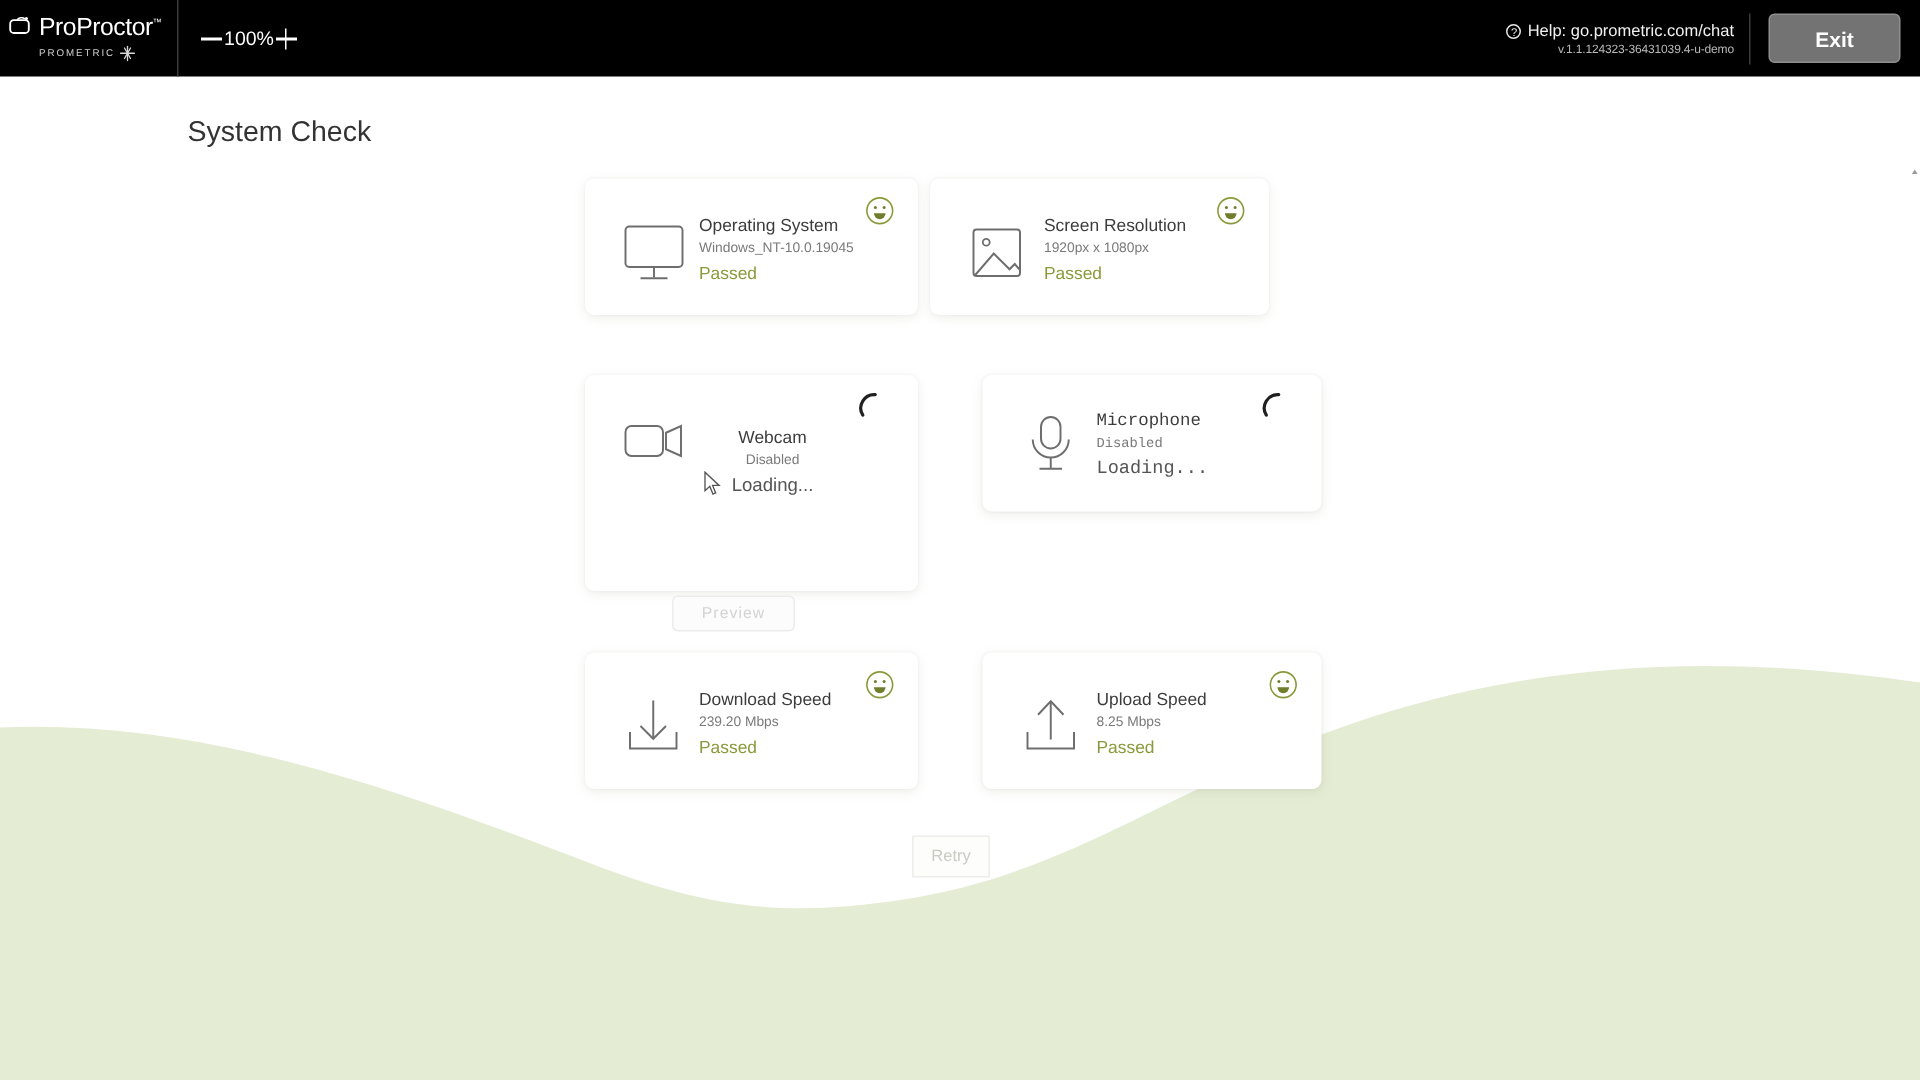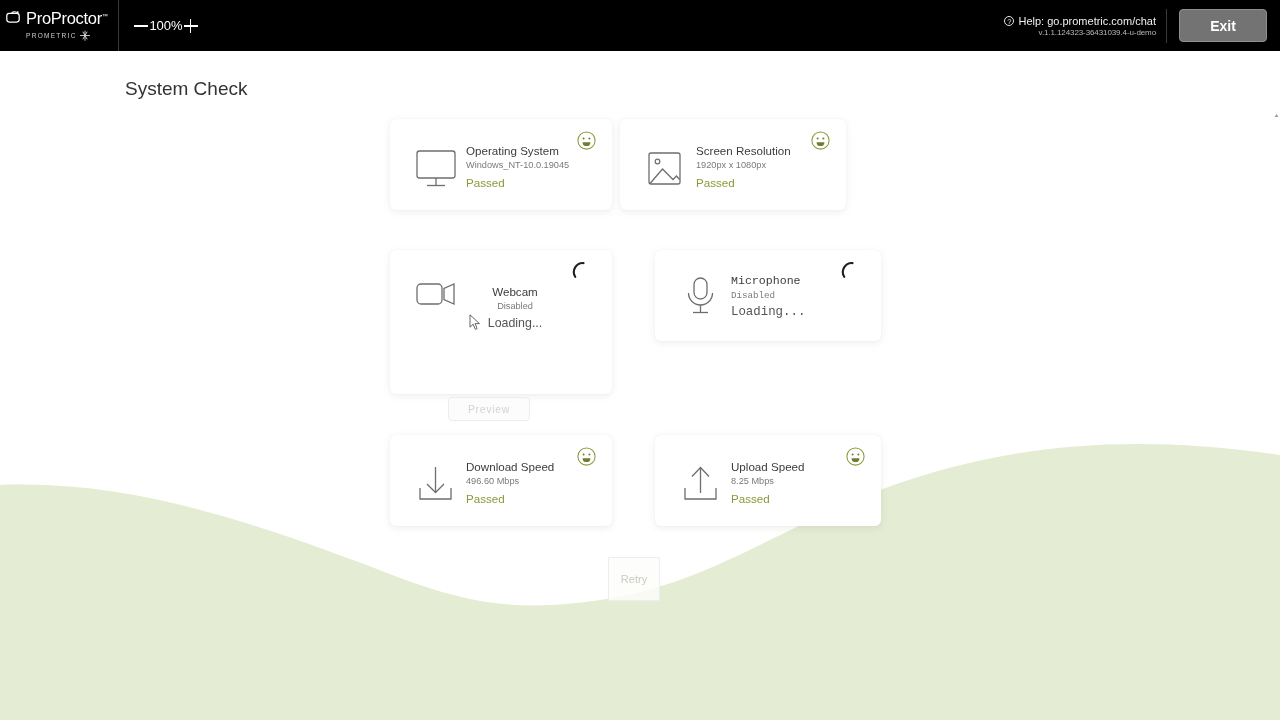--- a/index.html
+++ b/index.html
@@ -108,21 +108,21 @@
   .spinner { position:absolute; right:18px; top:10px; width:22px; height:22px; }
 
   .preview-btn {
     position:absolute; left:58px; top:110px; width:82px; height:24px;
     border:1px solid #ececec; border-radius:4px; background:#fcfcfc;
     color:#d3d3d3; font-size:10.5px; letter-spacing:0.7px;
     display:flex; align-items:center; justify-content:center;margin-top:37px;
   }
 
   .retry-btn {
-    position:absolute; left:608px; top:557px; width:52px; height:44px;
+    position:absolute; left:608px; top:557px; width:52px; height:28px;
     border:1px solid #eceeea; border-radius:1px;
     background:rgba(252,253,250,0.82);
     color:#c8ccc4; font-size:11px;
     display:flex; align-items:center; justify-content:center;
     z-index:12;
   }
 
   
   .cursor { position:absolute; left:469px; top:314px; width:12px; height:17px; z-index:25; }
 
@@ -304,21 +304,21 @@
       <div class="card-inner">
         <span class="card-icon">
           <svg viewBox="0 0 48 46" width="48" height="46" aria-hidden="true">
             <line x1="23.5" y1="6" x2="23.5" y2="31" stroke="#6e6e6e" stroke-width="1.3"></line>
             <path d="M15 23 L23.5 31.5 L32 23" fill="none" stroke="#6e6e6e" stroke-width="1.3"></path>
             <path d="M8 27 L8 38 L39 38 L39 27" fill="none" stroke="#6e6e6e" stroke-width="1.3"></path>
           </svg>
         </span>
         <div class="card-body">
           <div class="card-name">Download Speed</div>
-          <div class="card-detail">496.60 Mbps</div>
+          <div class="card-detail">239.20 Mbps</div>
           <div class="card-status status-pass">Passed</div>
         </div>
         <span class="badge-smile">
           <svg viewBox="0 0 19 19" width="19" height="19" aria-hidden="true">
             <circle cx="9.5" cy="9.5" r="8.6" fill="none" stroke="#8a9a3a" stroke-width="1.05"></circle>
             <circle cx="6.6" cy="7.4" r="1.0" fill="#6f7d2d"></circle>
             <circle cx="12.4" cy="7.4" r="1.0" fill="#6f7d2d"></circle>
             <path d="M5.6 11.2 h7.8 a3.9 3.9 0 0 1 -7.8 0 z" fill="#6f7d2d"></path>
           </svg>
         </span>

